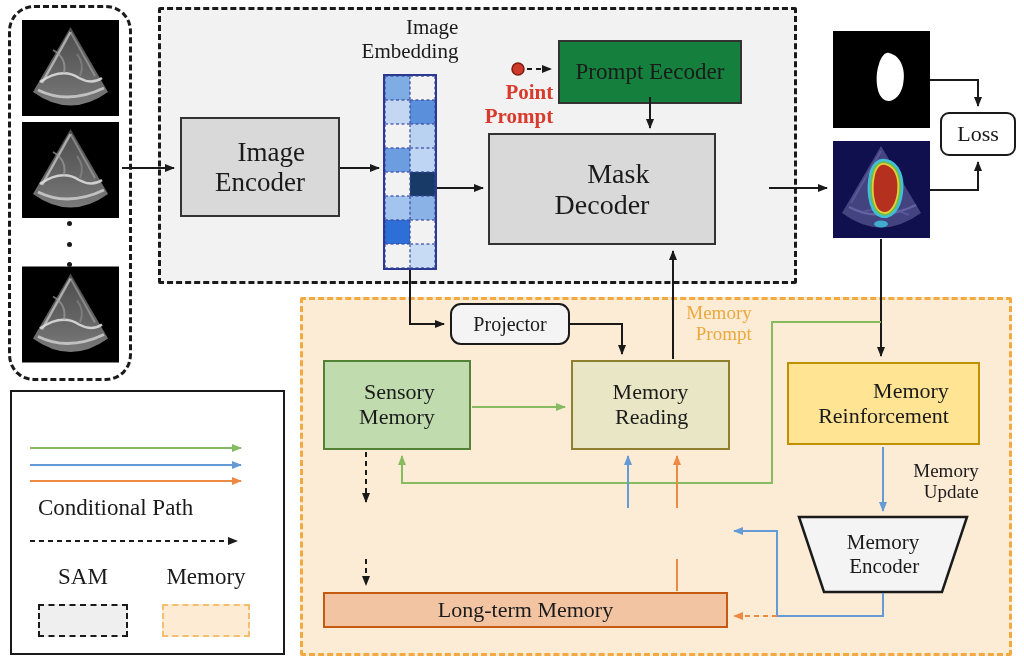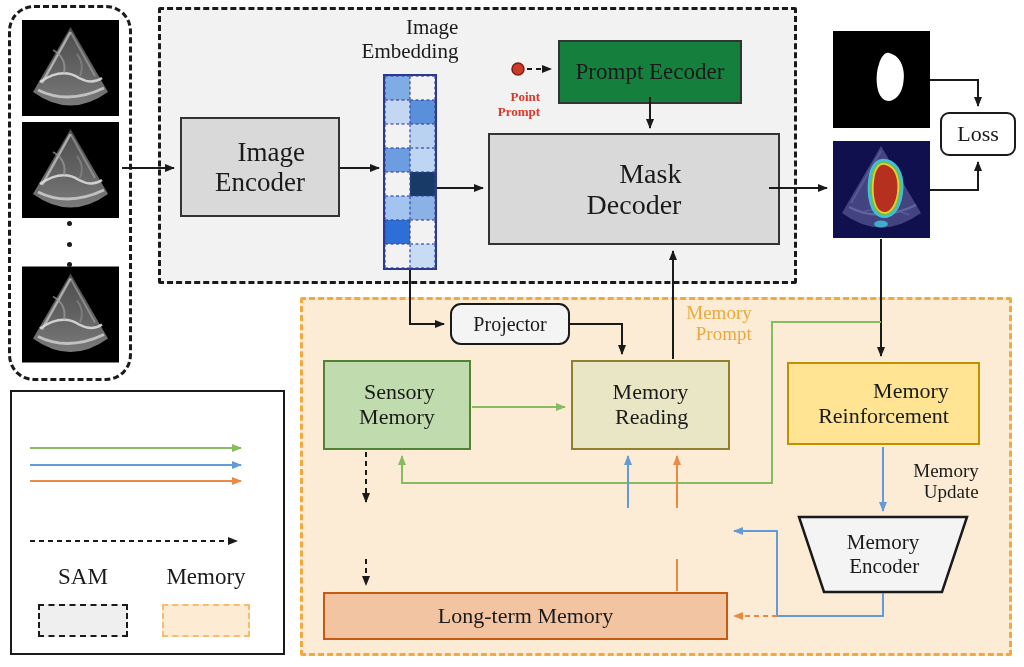--- a/index.html
+++ b/index.html
@@ -24,33 +24,33 @@
   
   #memory-region { left:300px; top:297px; width:712px; height:359px; background:#FCEBD5; border:3px dashed #F2A93F; border-radius:2px; }
 
   #frames-box { left:8px; top:5px; width:124px; height:376px; border:3px dashed #1a1a1a; border-radius:26px; background:#ffffff; }
   .echo-frame { position:absolute; width:97px; height:96px; }
   #dots { left:62px; top:221px; width:14px; height:46px; display:flex; flex-direction:column; align-items:center; justify-content:space-between; }
   #dots .dot { width:5px; height:5px; border-radius:50%; background:#1a1a1a; }
 
   #image-encoder  { left:180px; top:117px; width:160px; height:100px; background:#D9D9D9; border:2px solid #333; font-size:27px; }
   #prompt-eecoder { left:558px; top:40px;  width:184px; height:64px;  background:#15803d; border:2px solid #333; font-size:23px; }
-  #mask-decoder   { left:488px; top:133px; width:292px; height:112px; background:#D9D9D9; border:2px solid #333; font-size:28px; }
+  #mask-decoder   { left:488px; top:133px; width:228px; height:112px; background:#D9D9D9; border:2px solid #333; font-size:28px; }
   #loss           { left:940px; top:112px; width:76px;  height:44px;  background:#ffffff; border:2px solid #1a1a1a; border-radius:9px; font-size:22px; }
   #projector      { left:450px; top:303px; width:120px; height:42px;  background:#F4F4F4; border:2px solid #1a1a1a; border-radius:11px; font-size:20px; }
 
   #sensory        { left:323px; top:360px; width:148px; height:90px; background:#C0DBAE; border:2.5px solid #538135; font-size:22px; }
   #reading        { left:571px; top:360px; width:159px; height:90px; background:#E9E6C6; border:2.5px solid #8E8030; font-size:22px; }
   #reinforcement  { left:787px; top:362px; width:193px; height:83px; background:#FFE493; border:2.5px solid #BF9000; font-size:22px; }
   #working        { left:323px; top:509px; width:405px; height:48px; background:#BDD7EE; border:2.5px solid #2E75B6; font-size:22px; }
-  #longterm       { left:323px; top:592px; width:405px; height:48px; background:#F2C4A2; border:2.5px solid #C55A11; font-size:22px; }
+  #longterm       { left:323px; top:592px; width:405px; height:36px; background:#F2C4A2; border:2.5px solid #C55A11; font-size:22px; }
   #mem-encoder-label { left:809px; top:519px; width:148px; height:71px; font-size:21px; }
 
   #embedding-label { left:340px; top:12px; width:140px; height:56px; font-size:21px; }
-  #point-prompt-label { left:484px; top:84px; width:70px; height:42px; font-size:13px; color:#D93A2B; font-weight:bold; }
+  #point-prompt-label { left:484px; top:84px; width:70px; height:42px; font-size:21px; color:#D93A2B; font-weight:bold; }
   #memory-prompt-label { left:681px; top:300px; width:76px; height:46px; font-size:19px; color:#EBA93D; }
   #memory-update-label { left:898px; top:458px; width:96px; height:46px; font-size:19px; }
 
   
   #embedding-grid {
     left:383px; top:74px; width:54px; height:196px;
     display:grid; grid-template-columns:repeat(2, 1fr); grid-auto-rows:1fr;
     border:2px solid #2B3990; background:#fff;
   }
   .emb-cell { border:1px dashed rgba(54,70,160,0.6); }
@@ -187,20 +187,21 @@
 
   <svg class="layer">
     <polygon points="799,517 967,517 942,592 824,592" fill="#F4F4F4" stroke="#1a1a1a" stroke-width="2.5"></polygon>
   </svg>
   <div id="mem-encoder-label" class="box lbl" style="background:transparent;border:none;">Memory
 Encoder</div>
   <div id="memory-update-label" class="floating-label lbl">Memory
 Update</div>
 
   <div id="legend-box" class="abs"></div>
+  <div id="legend-conditional" class="floating-label lbl">Conditional Path</div>
   <div id="legend-sam-label" class="floating-label lbl">SAM</div>
   <div id="legend-memory-label" class="floating-label lbl">Memory</div>
   <div id="legend-sam-swatch" class="abs"></div>
   <div id="legend-memory-swatch" class="abs"></div>
 
   <svg class="layer">
 
     <g stroke="#1a1a1a" stroke-width="2" fill="none">
       <path d="M122,168 H174" marker-end="url(#ah-black)"></path>
       <path d="M340,168 H379" marker-end="url(#ah-black)"></path>

